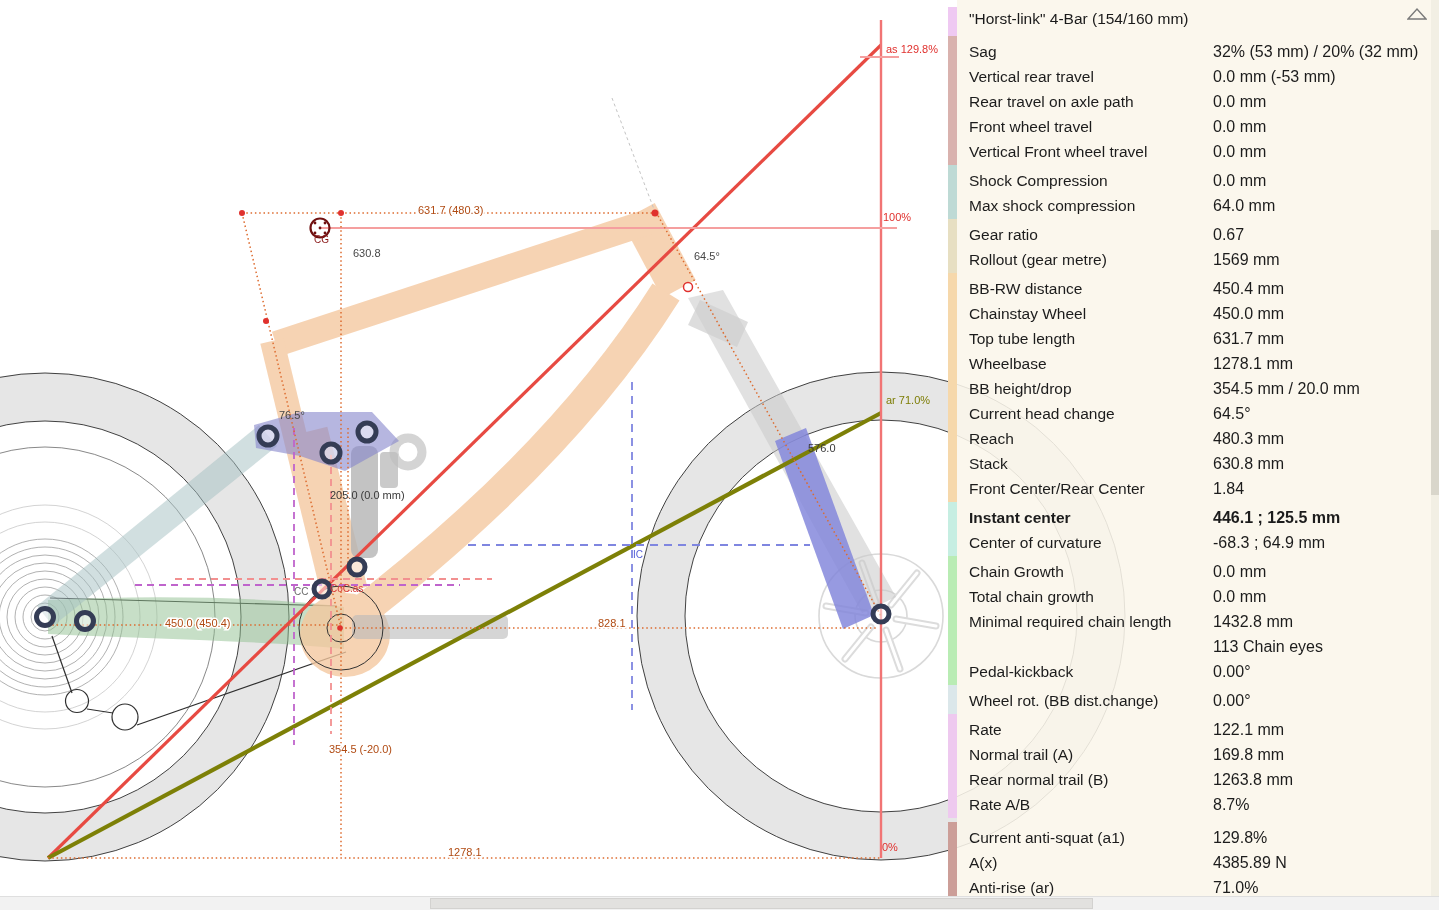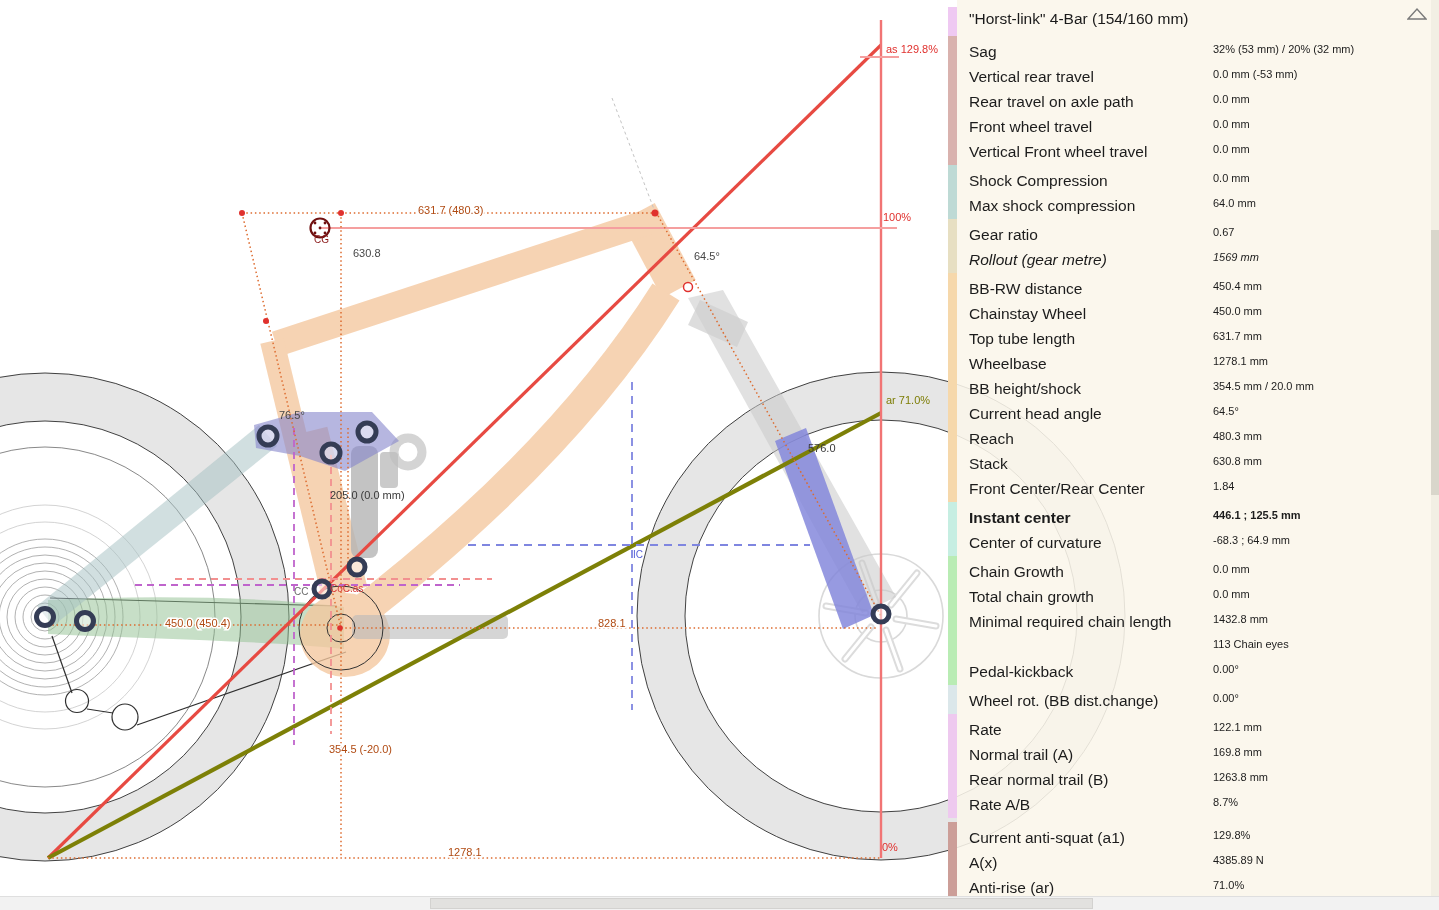--- a/index.html
+++ b/index.html
@@ -20,21 +20,21 @@
   }
   .ptitle{
     position:absolute;left:12px;top:10px;
     font-size:15.5px;color:#1a1a1a;white-space:nowrap;
   }
   .prow{position:absolute;left:0;width:100%;height:25px;}
   .plabel{
     position:absolute;left:12px;top:3px;font-size:15.5px;color:#1c1c1c;white-space:nowrap;
   }
   .pvalue{
-    position:absolute;left:256px;top:3px;font-size:11px;color:#1c1c1c;white-space:nowrap;
+    position:absolute;left:256px;top:3px;font-size:16px;color:#1c1c1c;white-space:nowrap;
   }
   .collapse{
     position:absolute;right:12px;top:6px;width:20px;height:16px;
   }
   
   #vscroll{position:absolute;right:0;top:0;width:8px;height:897px;background:rgba(230,228,218,.45);z-index:6;}
   #vscroll .thumb{position:absolute;left:0;top:230px;width:8px;height:265px;background:#d9d6cb;}
   
   #hscroll{position:absolute;left:0;bottom:0;width:1439px;height:13px;background:#f2f2f2;border-top:1px solid #dfdfdf;z-index:7;}
   #hscroll .thumb{position:absolute;left:430px;top:1px;height:11px;width:663px;background:#e2e1df;border:1px solid #d3d2d0;box-sizing:border-box;}
@@ -253,46 +253,46 @@
           <span class="pvalue">0.0 mm</span>
         </div>
         <div class="prow" style="top: 194px;">
           <span class="plabel">Max shock compression</span>
           <span class="pvalue">64.0 mm</span>
         </div>
         <div class="prow" style="top: 223px;">
           <span class="plabel">Gear ratio</span>
           <span class="pvalue">0.67</span>
         </div>
-        <div class="prow" style="top: 248px; font-style: italic;">
+        <div class="prow" style="top: 248px;">
           <span class="plabel">Rollout (gear metre)</span>
           <span class="pvalue">1569 mm</span>
         </div>
         <div class="prow" style="top: 277px;">
           <span class="plabel">BB-RW distance</span>
           <span class="pvalue">450.4 mm</span>
         </div>
         <div class="prow" style="top: 302px;">
           <span class="plabel">Chainstay Wheel</span>
           <span class="pvalue">450.0 mm</span>
         </div>
         <div class="prow" style="top: 327px;">
           <span class="plabel">Top tube length</span>
           <span class="pvalue">631.7 mm</span>
         </div>
         <div class="prow" style="top: 352px;">
           <span class="plabel">Wheelbase</span>
           <span class="pvalue">1278.1 mm</span>
         </div>
         <div class="prow" style="top: 377px;">
-          <span class="plabel">BB height/shock</span>
+          <span class="plabel">BB height/drop</span>
           <span class="pvalue">354.5 mm / 20.0 mm</span>
         </div>
         <div class="prow" style="top: 402px;">
-          <span class="plabel">Current head angle</span>
+          <span class="plabel">Current head change</span>
           <span class="pvalue">64.5°</span>
         </div>
         <div class="prow" style="top: 427px;">
           <span class="plabel">Reach</span>
           <span class="pvalue">480.3 mm</span>
         </div>
         <div class="prow" style="top: 452px;">
           <span class="plabel">Stack</span>
           <span class="pvalue">630.8 mm</span>
         </div>

